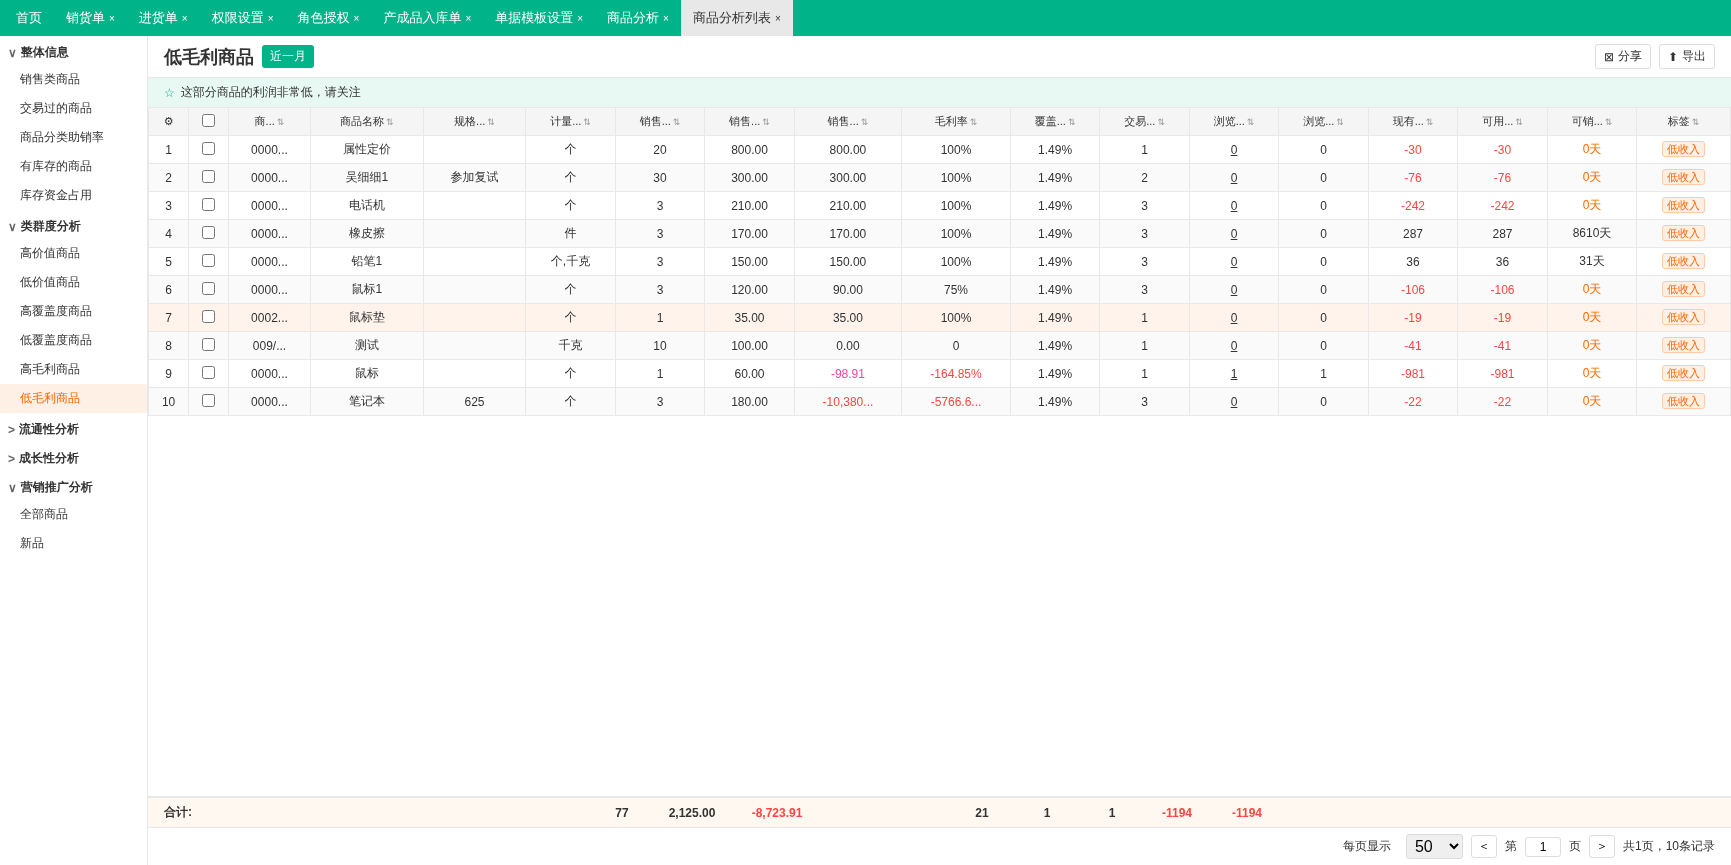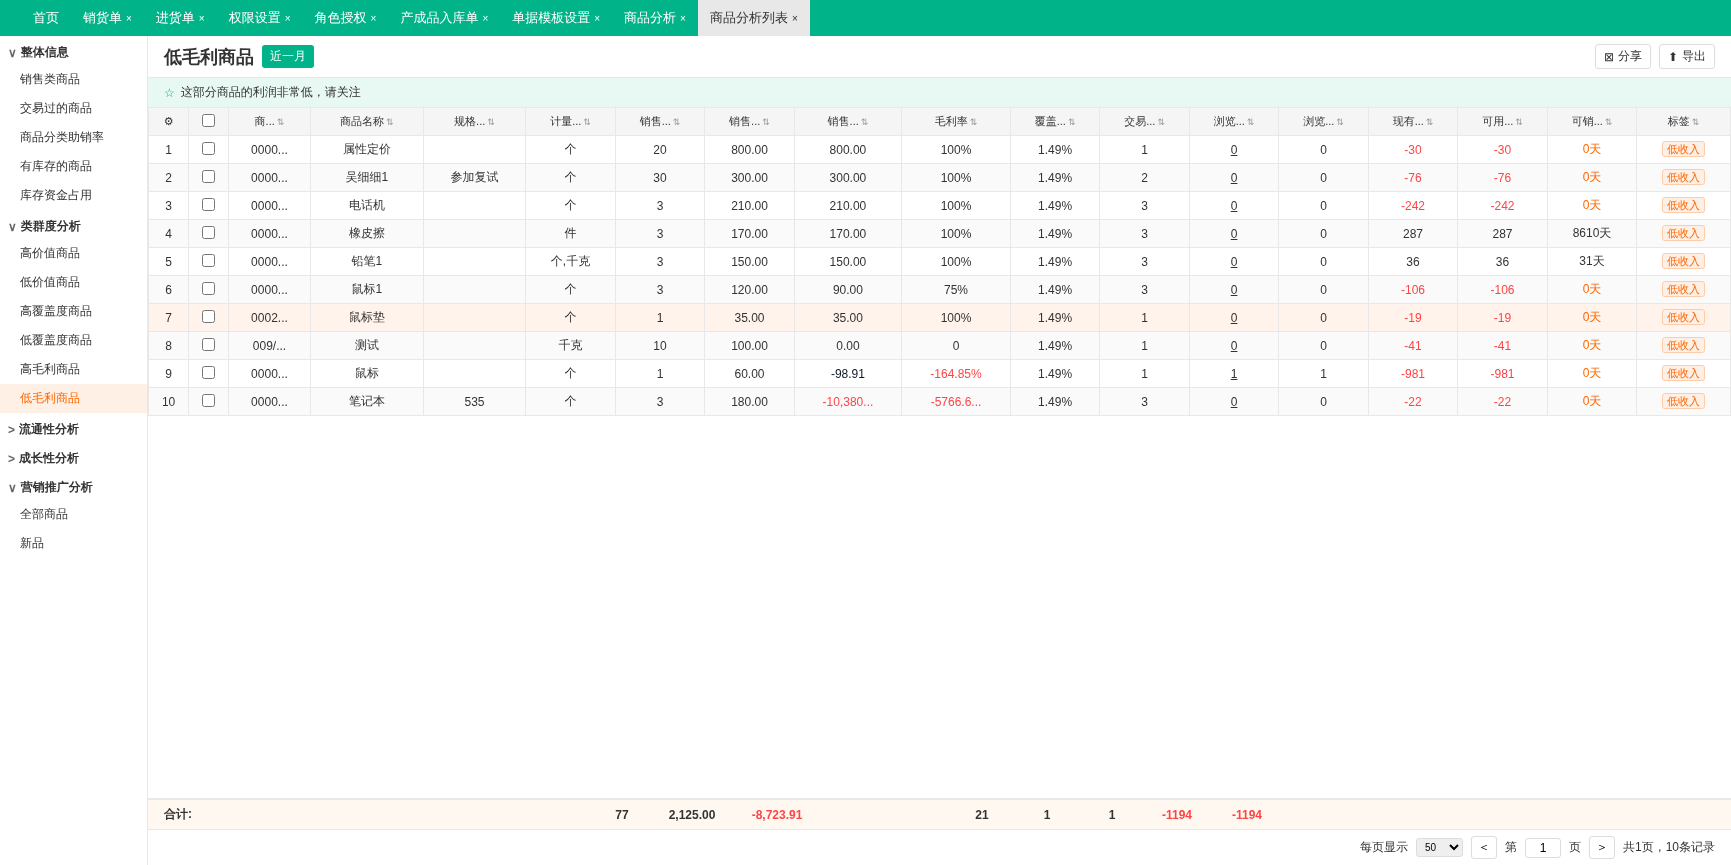--- a/index.html
+++ b/index.html
@@ -4,21 +4,21 @@
   <style>
     * { box-sizing: border-box; margin: 0; padding: 0; }
     body { font-family: "Microsoft YaHei", Arial, sans-serif; font-size: 12px; background: #f5f5f5; color: #333; }
 
     
     .top-nav {
       background: #00b388;
       display: flex;
       align-items: center;
       height: 36px;
-      padding: 0 21px;
+      padding: 0 4px;
     }
     .nav-item {
       color: #fff;
       padding: 0 12px;
       height: 36px;
       display: flex;
       align-items: center;
       cursor: pointer;
       white-space: nowrap;
       font-size: 13px;
@@ -200,21 +200,22 @@
       display: flex;
       align-items: center;
       justify-content: flex-end;
       gap: 8px;
       font-size: 12px;
     }
     .pagination-bar select {
       border: 1px solid #ddd;
       border-radius: 3px;
       padding: 2px 4px;
-      font-size: 10px;
+      font-size: 16px;
+      margin-left: 7px;
     }
     .page-btn {
       border: 1px solid #ddd;
       background: #fff;
       border-radius: 3px;
       padding: 2px 6px;
       cursor: pointer;
       font-size: 12px;
     }
     .page-input {
@@ -488,37 +489,37 @@
     </tr>
             <tr>
       <td>9</td>
       <td><input type="checkbox" style=""></td>
       <td>0000...</td>
       <td>鼠标</td>
       <td></td>
       <td>个</td>
       <td>1</td>
       <td>60.00</td>
-      <td style="color:#0f172a;">-98.91</td>
+      <td style="color:#ec4899;">-98.91</td>
       <td style="color:#ff4444;">-164.85%</td>
       <td>1.49%</td>
       <td>1</td>
       <td><span class="link-underline">1</span></td>
       <td>1</td>
       <td style="color:#ff4444;">-981</td>
       <td style="color:#ff4444;">-981</td>
       <td style="color:#ff6600;">0天</td>
       <td><span class="tag-badge">低收入</span></td>
     </tr>
             <tr>
       <td>10</td>
       <td><input type="checkbox" style=""></td>
       <td>0000...</td>
       <td>笔记本</td>
-      <td>535</td>
+      <td>625</td>
       <td>个</td>
       <td>3</td>
       <td>180.00</td>
       <td style="color:#ff4444;">-10,380...</td>
       <td style="color:#ff4444;">-5766.6...</td>
       <td>1.49%</td>
       <td>3</td>
       <td><span class="link-underline">0</span></td>
       <td>0</td>
       <td style="color:#ff4444;">-22</td>

